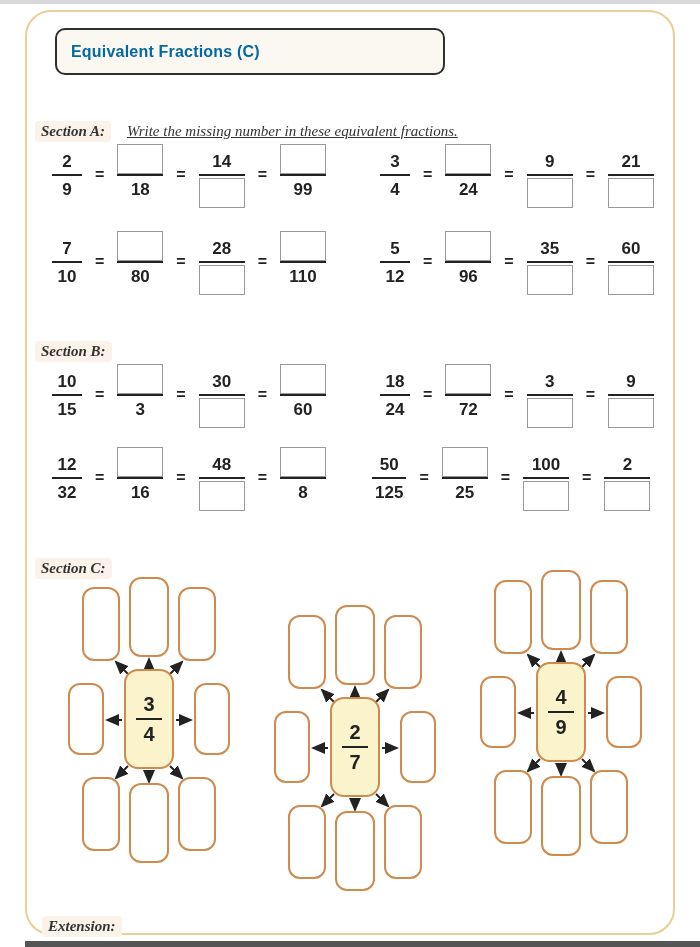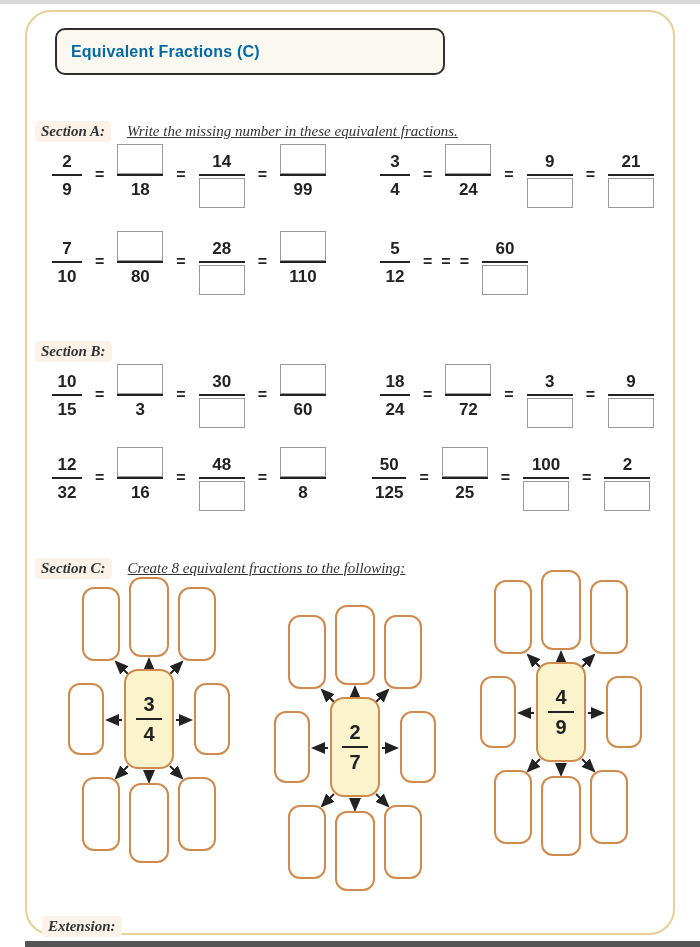--- a/index.html
+++ b/index.html
@@ -191,21 +191,39 @@
     <div class="term">
       <div class="cell num">
         <span class="num-text">5</span>
       </div>
       <div class="bar"></div>
       <div class="cell den">
         <span class="num-text">12</span>
       </div>
     </div>
     <span class="eq-sign">=</span>
-    <span class="eq-sign">=</span>
+    <div class="term">
+      <div class="cell num">
+        <div class="answer-box"></div>
+      </div>
+      <div class="bar"></div>
+      <div class="cell den">
+        <span class="num-text">96</span>
+      </div>
+    </div>
+    <span class="eq-sign">=</span>
+    <div class="term">
+      <div class="cell num">
+        <span class="num-text">35</span>
+      </div>
+      <div class="bar"></div>
+      <div class="cell den">
+        <div class="answer-box"></div>
+      </div>
+    </div>
     <span class="eq-sign">=</span>
     <div class="term">
       <div class="cell num">
         <span class="num-text">60</span>
       </div>
       <div class="bar"></div>
       <div class="cell den">
         <div class="answer-box"></div>
       </div>
     </div>
@@ -375,21 +393,20 @@
       </div>
       <div class="bar"></div>
       <div class="cell den">
         <div class="answer-box"></div>
       </div>
     </div>
   </div>
 
 <div class="section-line" style="left:35px;top:540px;">
   <span class="section-label">Section C:</span>
-  <span class="instruction">Create 8 equivalent fractions to the following:</span>
 </div>
 
 <div class="spider" style="left:62px;top:577px;">
     <svg width="175" height="288">
       <defs>
         <marker id="ah0" markerWidth="8" markerHeight="8" refX="6" refY="3" orient="auto">
           <path d="M0,0 L7,3 L0,6 z" fill="#222"></path>
         </marker>
       </defs>
       <line x1="87" y1="94" x2="87" y2="82" stroke="#222" stroke-width="2" marker-end="url(#ah0)"></line>

